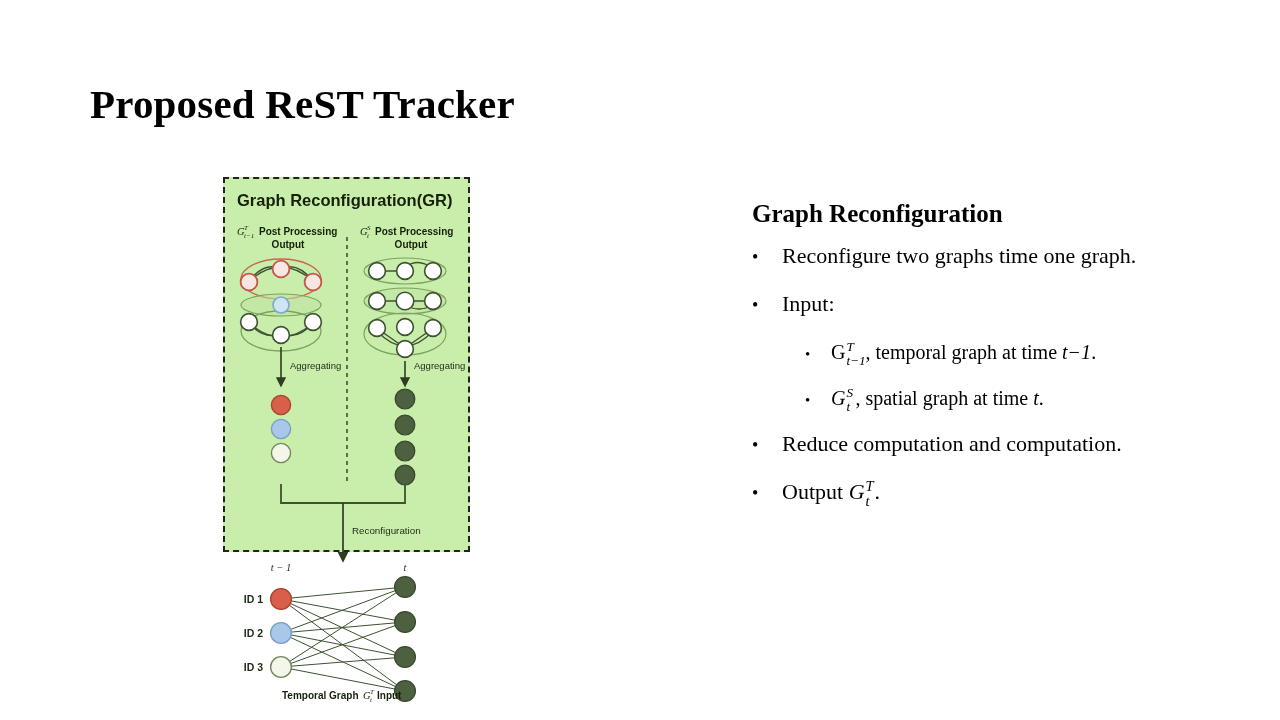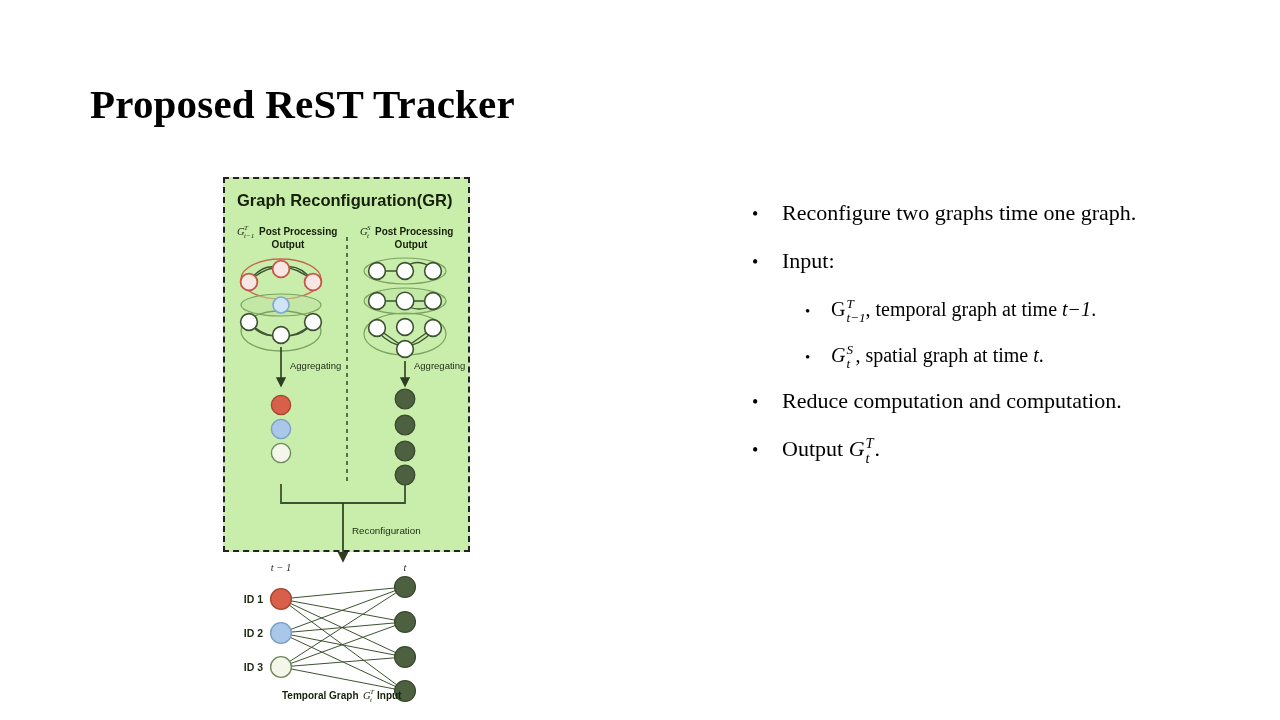--- a/index.html
+++ b/index.html
@@ -287,20 +287,21 @@
       <text x="138" y="520" font-family="'Liberation Serif', serif" font-size="10.5" font-style="italic" fill="#162009">G</text>
       <text x="145" y="515" font-family="'Liberation Serif', serif" font-size="7" font-style="italic" fill="#162009">T</text>
       <text x="145" y="523" font-family="'Liberation Serif', serif" font-size="7" font-style="italic" fill="#162009">t</text>
       <text x="152" y="520" font-family="'Liberation Sans', sans-serif" font-size="10" font-weight="bold" fill="#162009"> Input</text>
     </g>
   </svg>
 </div>
 
 <div id="content-column">
 
+  <div id="content-heading">Graph Reconfiguration</div>
 
   <div class="bullet-row">
     <span class="bullet-mark">•</span>
     <span class="bullet-text">Reconfigure two graphs time one graph.</span>
   </div>
 
   <div class="bullet-row">
     <span class="bullet-mark">•</span>
     <span class="bullet-text">Input:</span>
   </div>

